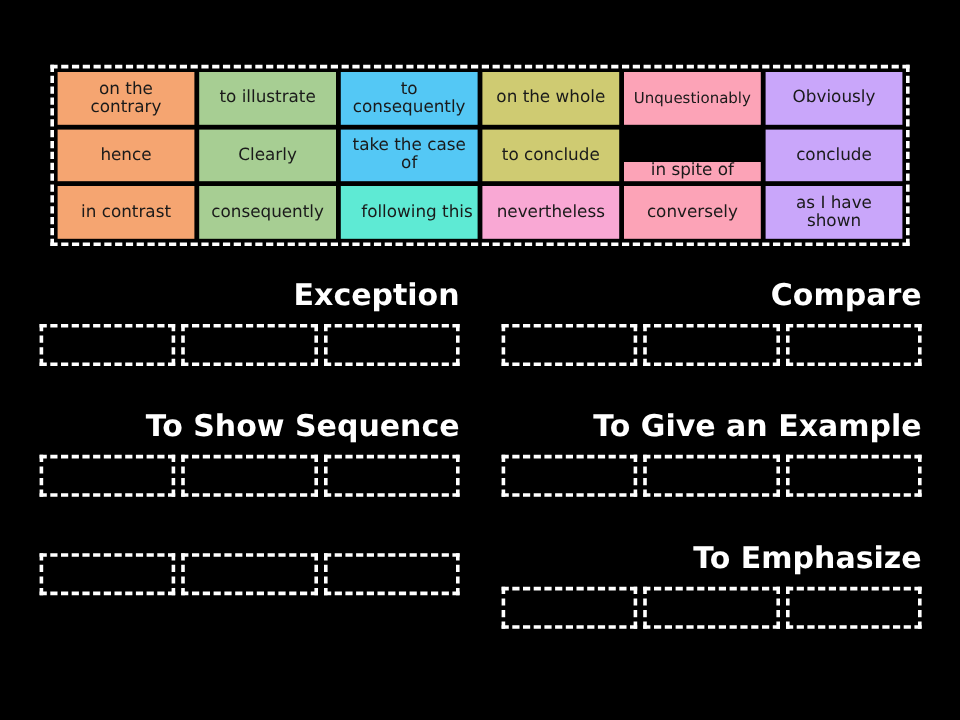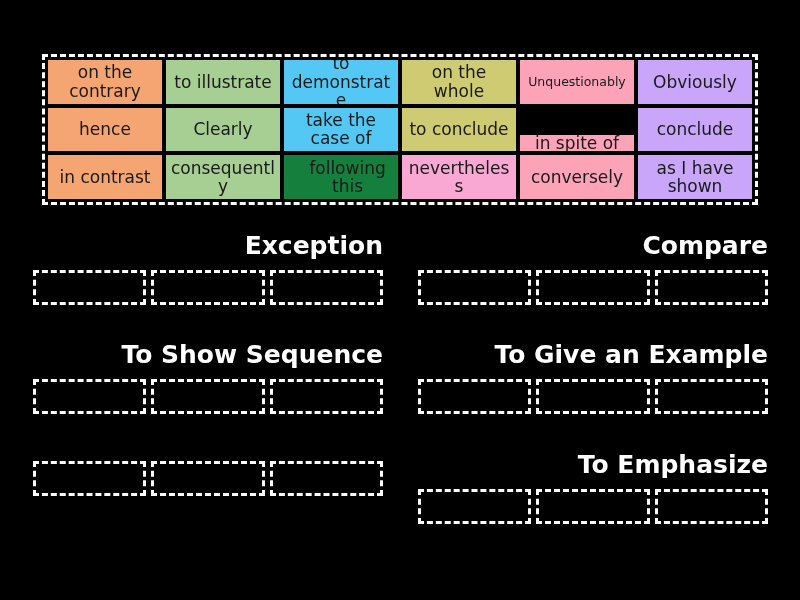--- a/index.html
+++ b/index.html
@@ -41,21 +41,21 @@
     grid-template-columns: repeat(6, 1fr);
     grid-template-rows: repeat(3, 1fr);
     gap: 4px;
   }
   .tile {
     display: flex;
     align-items: center;
     justify-content: center;
     text-align: center;
     color: #1a1a1a;
-    font-size: 17px;
+    font-size: 14px;
     line-height: 1.08;
     padding: 1px 3px;
     box-sizing: border-box;
     overflow: hidden;
     word-break: break-word;
     cursor: grab;
   }
   .tile.small { font-size: 12.5px; }
 
   
@@ -94,33 +94,33 @@
 </style>
 </head>
 <body>
 
 <div id="app">
 
   <div class="word-bank">
     <div class="bank-grid">
         <div class="tile" style="background: rgb(245, 165, 113);">on the contrary</div>
         <div class="tile" style="background: rgb(167, 206, 147);">to illustrate</div>
-        <div class="tile" style="background: rgb(84, 200, 245);">to demonstrate</div>
+        <div class="tile" style="background: rgb(84, 200, 245);">to consequently</div>
         <div class="tile" style="background: rgb(207, 203, 114);">on the whole</div>
         <div class="tile small" style="background: rgb(252, 163, 183);">Unquestionably</div>
         <div class="tile" style="background: rgb(201, 166, 250);">Obviously</div>
         <div class="tile" style="background: rgb(245, 165, 113);">hence</div>
         <div class="tile" style="background: rgb(167, 206, 147);">Clearly</div>
         <div class="tile" style="background: rgb(84, 200, 245);">take the case of</div>
         <div class="tile" style="background: rgb(207, 203, 114);">to conclude</div>
         <div class="tile" style="background: rgb(252, 163, 183); margin-top: 27px;">in spite of</div>
         <div class="tile" style="background: rgb(201, 166, 250);">conclude</div>
         <div class="tile" style="background: rgb(245, 165, 113);">in contrast</div>
         <div class="tile" style="background: rgb(167, 206, 147);">consequently</div>
-        <div class="tile" style="background: #15803d; padding-left: 16px;">following this</div>
+        <div class="tile" style="background: #5eead4; padding-left: 16px;">following this</div>
         <div class="tile" style="background: #f9a8d4;">nevertheless</div>
         <div class="tile" style="background: rgb(252, 163, 183);">conversely</div>
         <div class="tile" style="background: rgb(201, 166, 250);">as I have shown</div>
       </div>
   </div>
 
   <div class="cat col-l row-1">
     <div class="cat-title">Exception</div>
     <div class="slots">
         <div class="slot"></div>

